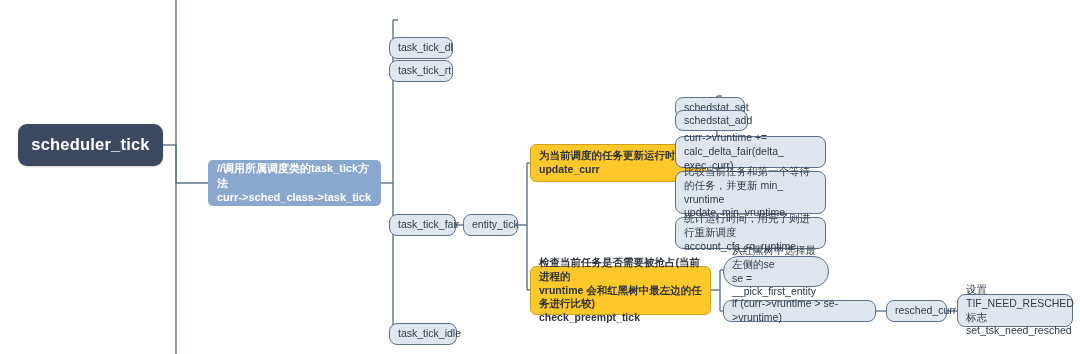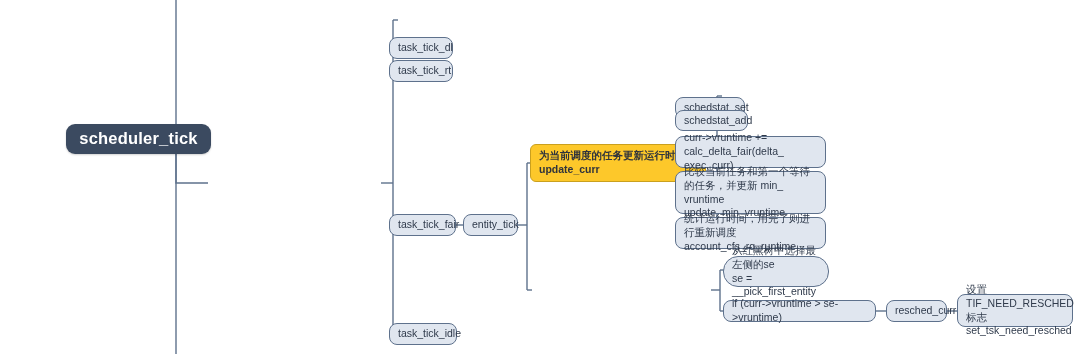--- a/index.html
+++ b/index.html
@@ -119,24 +119,28 @@
       <path d="M720,270 V311"></path>
       <path d="M720,270 H726"></path>
       <path d="M720,311 H726"></path>
 
       <path d="M876,311 H888"></path>
 
       <path d="M947,311 H959"></path>
     </g>
   </svg>
 
-  <div class="node root" style="left:18px; top:124px; width:145px; height:30px;margin-left:48px;">
+  <div class="node root" style="left:18px; top:124px; width:145px; height:42px;">
     <span class="txt">scheduler_tick</span>
   </div>
 
+  <div class="node blue" style="left:208px; top:160px; width:173px; height:46px;">
+    <span class="txt">//调用所属调度类的task_tick方法
+curr-&gt;sched_class-&gt;task_tick</span>
+  </div>
 
   <div class="node plain" style="left:389px; top:37px; width:64px; height:22px;">
     <span class="txt">task_tick_dl</span>
   </div>
   <div class="node plain" style="left:389px; top:60px; width:64px; height:22px;">
     <span class="txt">task_tick_rt</span>
   </div>
   <div class="node plain" style="left:389px; top:214px; width:67px; height:22px;">
     <span class="txt">task_tick_fair</span>
   </div>
@@ -166,20 +170,25 @@
   <div class="node plain" style="left:675px; top:171px; width:151px; height:43px;">
     <span class="txt">比较当前任务和第一个等待的任务，并更新 min_
 vruntime
 update_min_vruntime</span>
   </div>
   <div class="node plain" style="left:675px; top:217px; width:151px; height:32px;">
     <span class="txt">统计运行时间，用完了则进行重新调度
 account_cfs_rq_runtime</span>
   </div>
 
+  <div class="node yellow" style="left:530px; top:266px; width:181px; height:49px;">
+    <span class="txt">检查当前任务是否需要被抢占(当前进程的
+vruntime 会和红黑树中最左边的任务进行比较)
+check_preempt_tick</span>
+  </div>
 
   <div class="node plain" style="left:723px; top:256px; width:106px; height:31px;border-radius:15px;">
     <span class="txt">从红黑树中选择最左侧的se
 se = __pick_first_entity</span>
   </div>
   <div class="node plain" style="left:723px; top:300px; width:153px; height:22px;">
     <span class="txt">if (curr-&gt;vruntime &gt; se-&gt;vruntime)</span>
   </div>
 
   <div class="node plain" style="left:886px; top:300px; width:61px; height:22px;">

